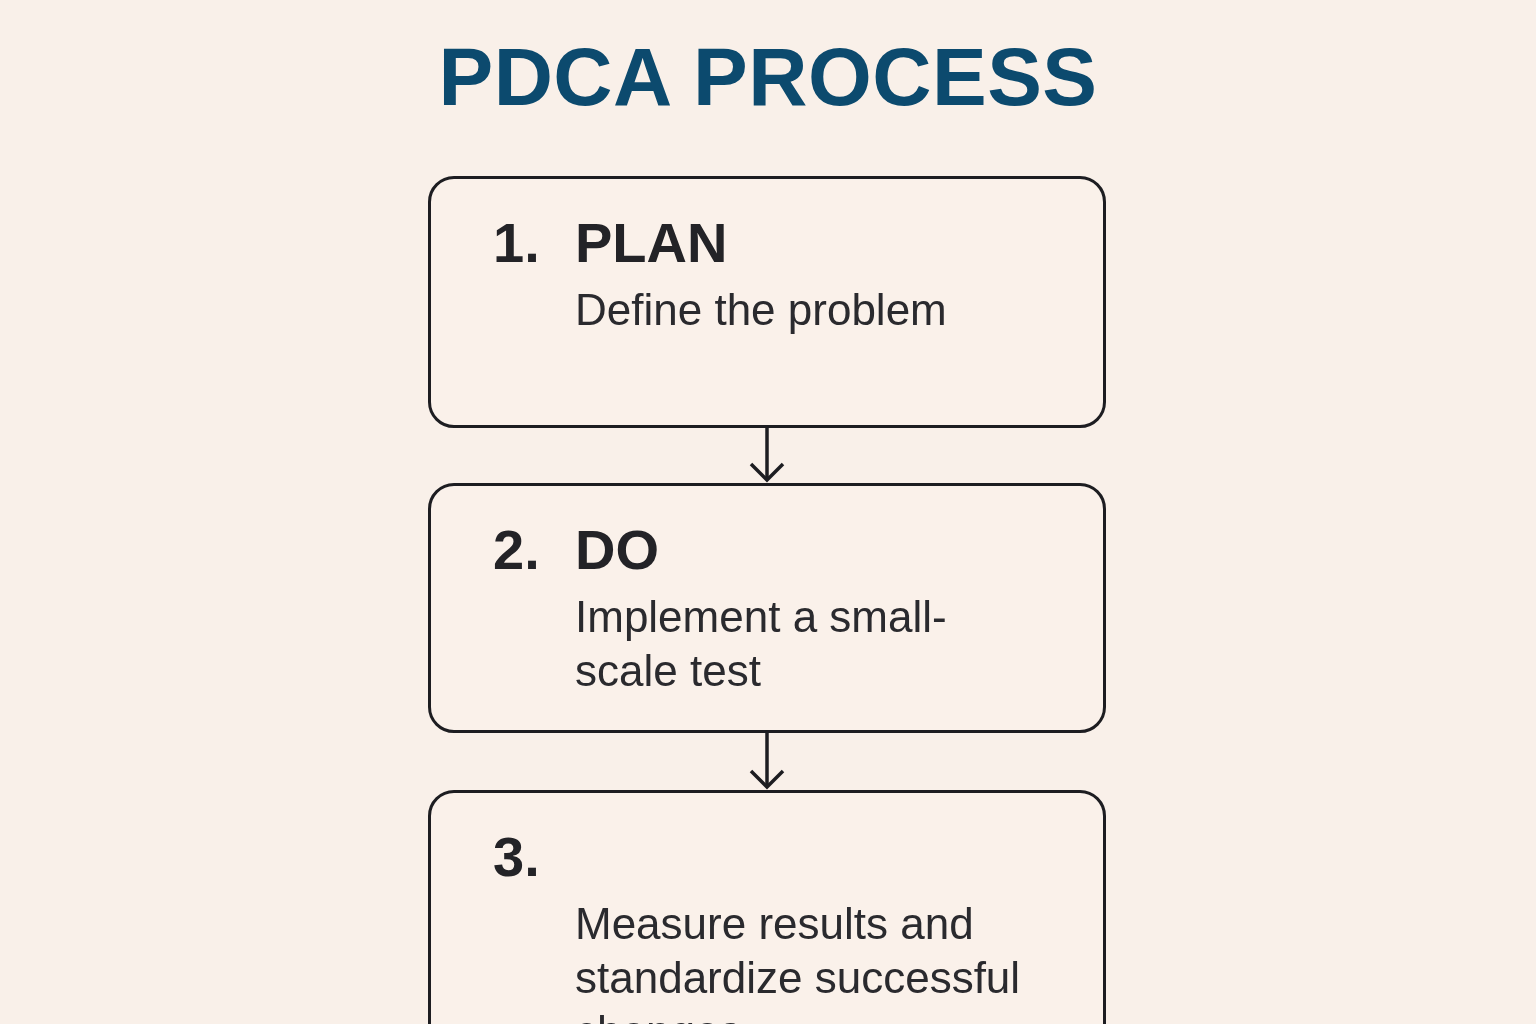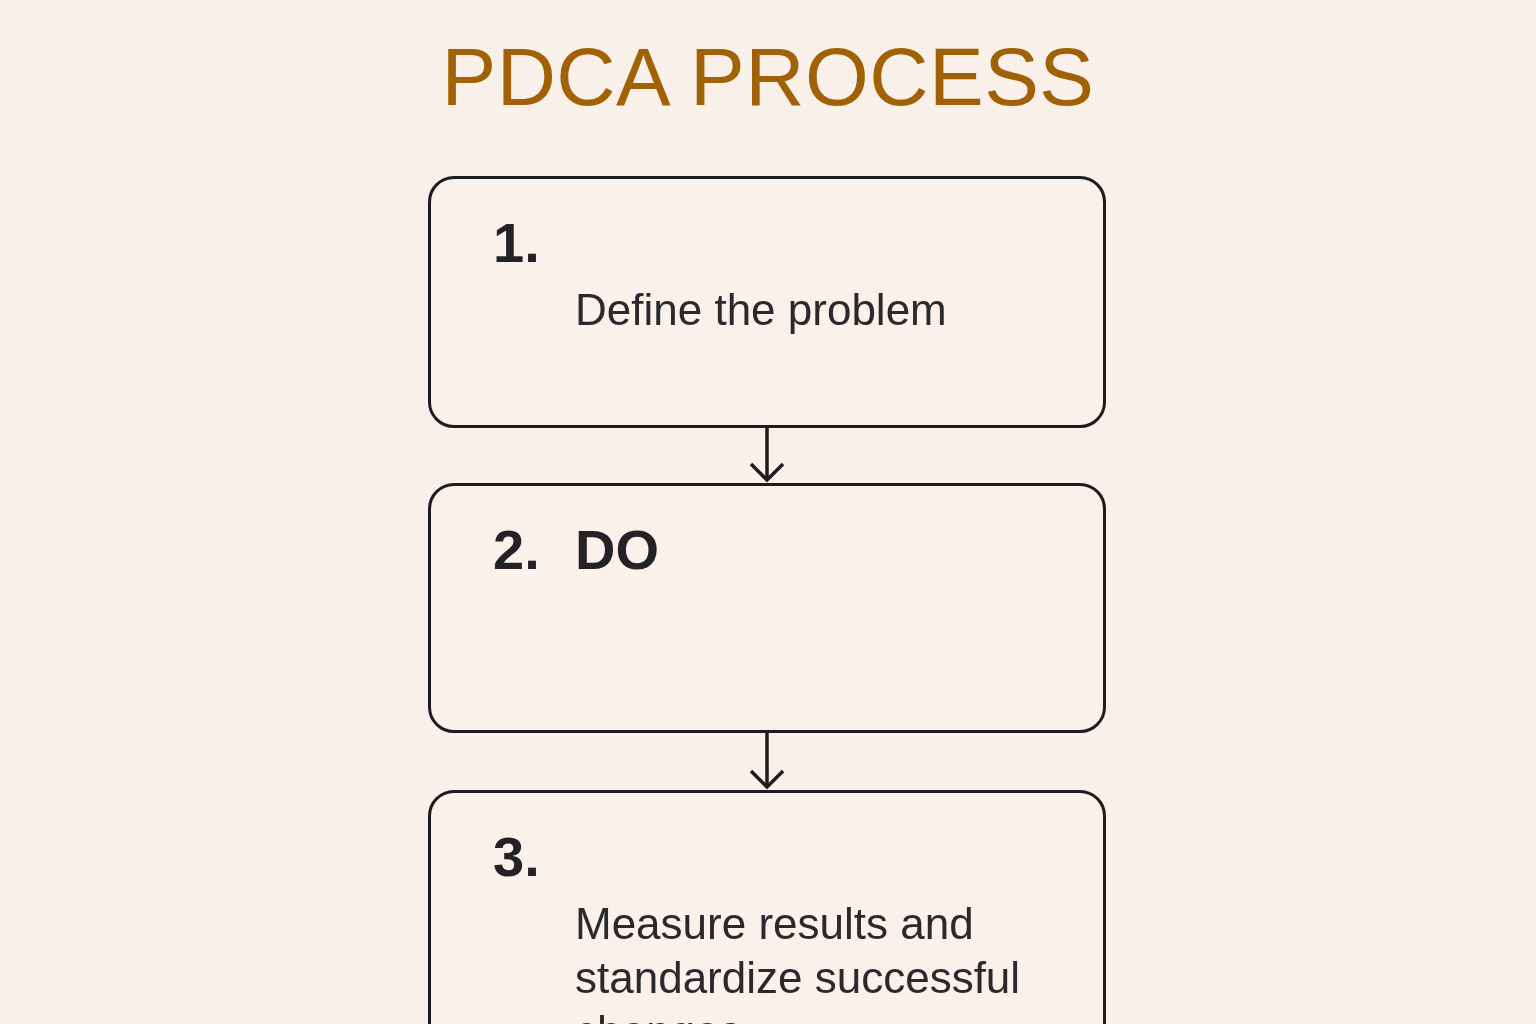--- a/index.html
+++ b/index.html
@@ -21,23 +21,23 @@
     overflow: hidden;
   }
 
   .title {
     position: absolute;
     top: 30px;
     left: 0;
     width: 100%;
     text-align: center;
     font-size: 82px;
-    font-weight: 400;
+    font-weight: 700;
     letter-spacing: 0.5px;
-    color: #a16207;
+    color: #0c4a6e;
   }
 
   .flow {
     position: absolute;
     left: 428px;
     top: 176px;
     width: 678px;
     display: flex;
     flex-direction: column;
   }
@@ -98,37 +98,42 @@
 
 <div class="page">
 
   <h1 class="title">PDCA PROCESS</h1>
 
   <div class="flow">
 
     <section class="step-box box-1">
       <div class="step-heading">
         <span class="step-number">1.</span>
+        <span class="step-label">PLAN</span>
       </div>
       <div class="step-desc">
         <div class="desc-line">Define the problem</div>
       </div>
     </section>
 
     <div class="arrow-wrap gap-1">
       <svg viewBox="0 0 60 55" width="60" height="55" aria-hidden="true">
         <line x1="30" y1="0" x2="30" y2="52" stroke="#1d1d21" stroke-width="3.5" fill="none"></line>
         <polyline points="14,36 30,52 46,36" stroke="#1d1d21" stroke-width="3.5" fill="none"></polyline>
       </svg>
     </div>
 
     <section class="step-box box-2">
       <div class="step-heading">
         <span class="step-number">2.</span>
         <span class="step-label">DO</span>
+      </div>
+      <div class="step-desc">
+        <div class="desc-line">Implement a small-</div>
+        <div class="desc-line">scale test</div>
       </div>
     </section>
 
     <div class="arrow-wrap gap-2">
       <svg viewBox="0 0 60 57" width="60" height="57" aria-hidden="true">
         <line x1="30" y1="0" x2="30" y2="54" stroke="#1d1d21" stroke-width="3.5" fill="none"></line>
         <polyline points="14,38 30,54 46,38" stroke="#1d1d21" stroke-width="3.5" fill="none"></polyline>
       </svg>
     </div>
 

